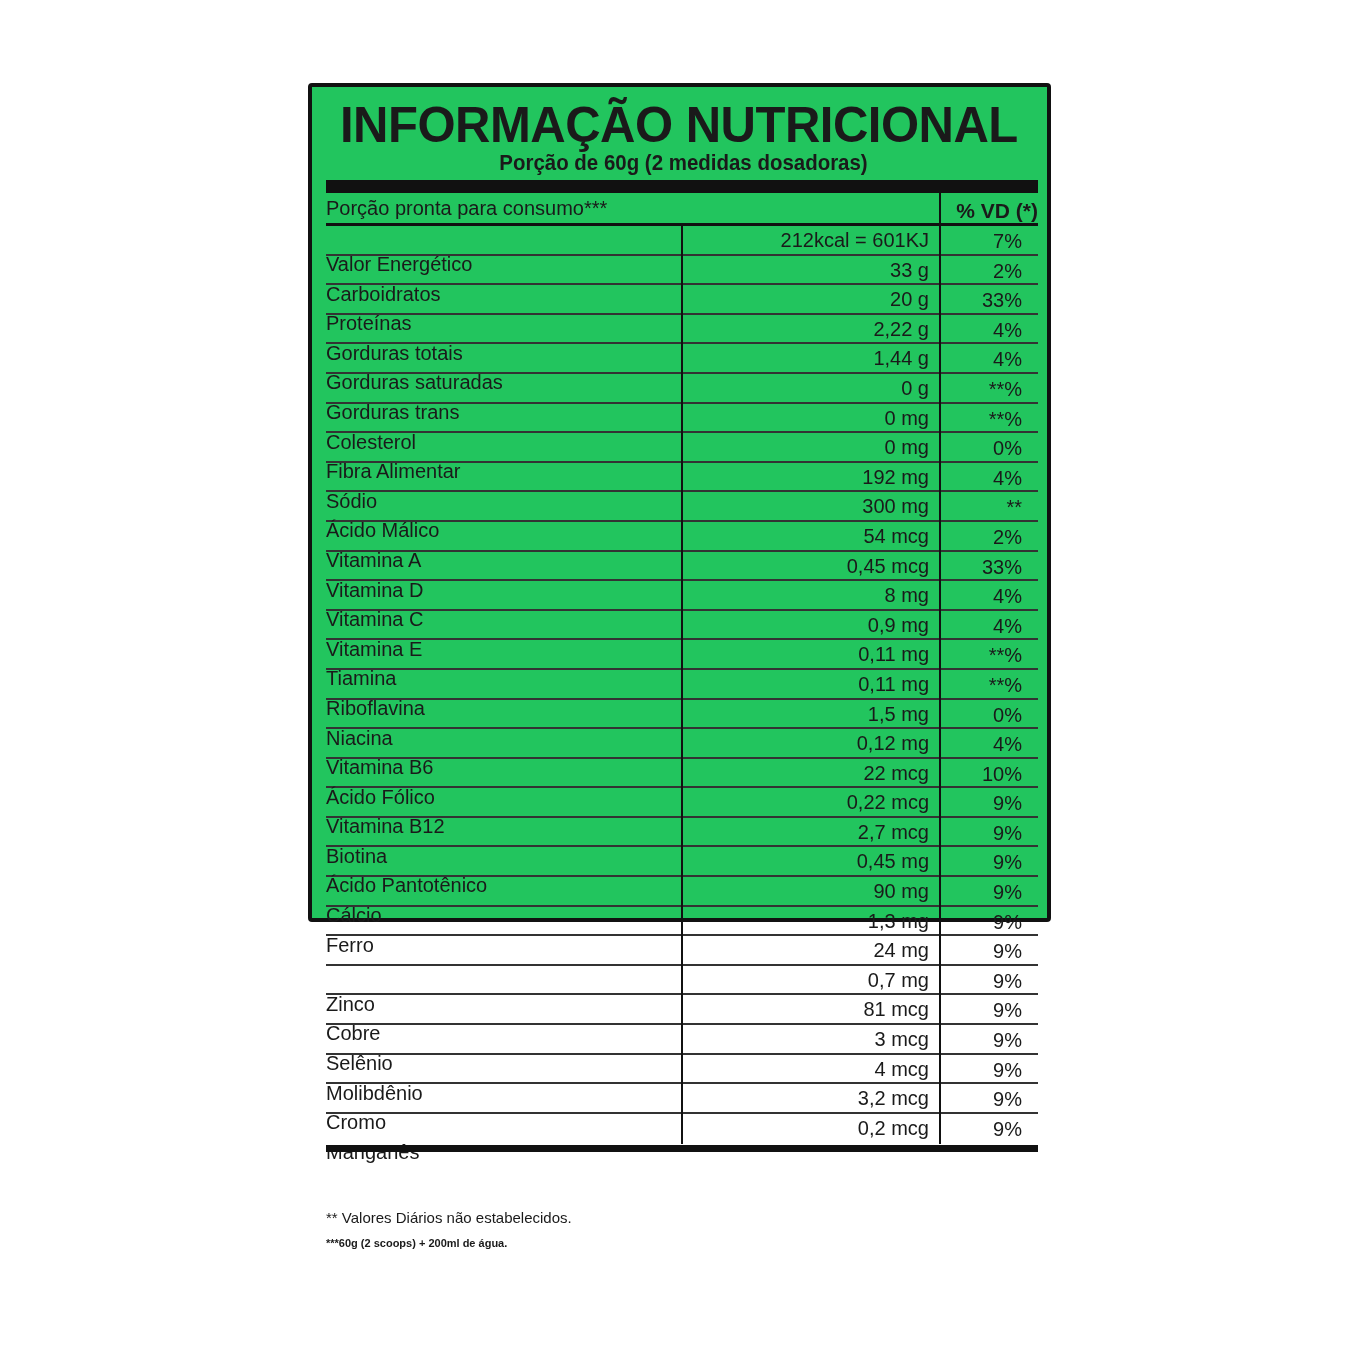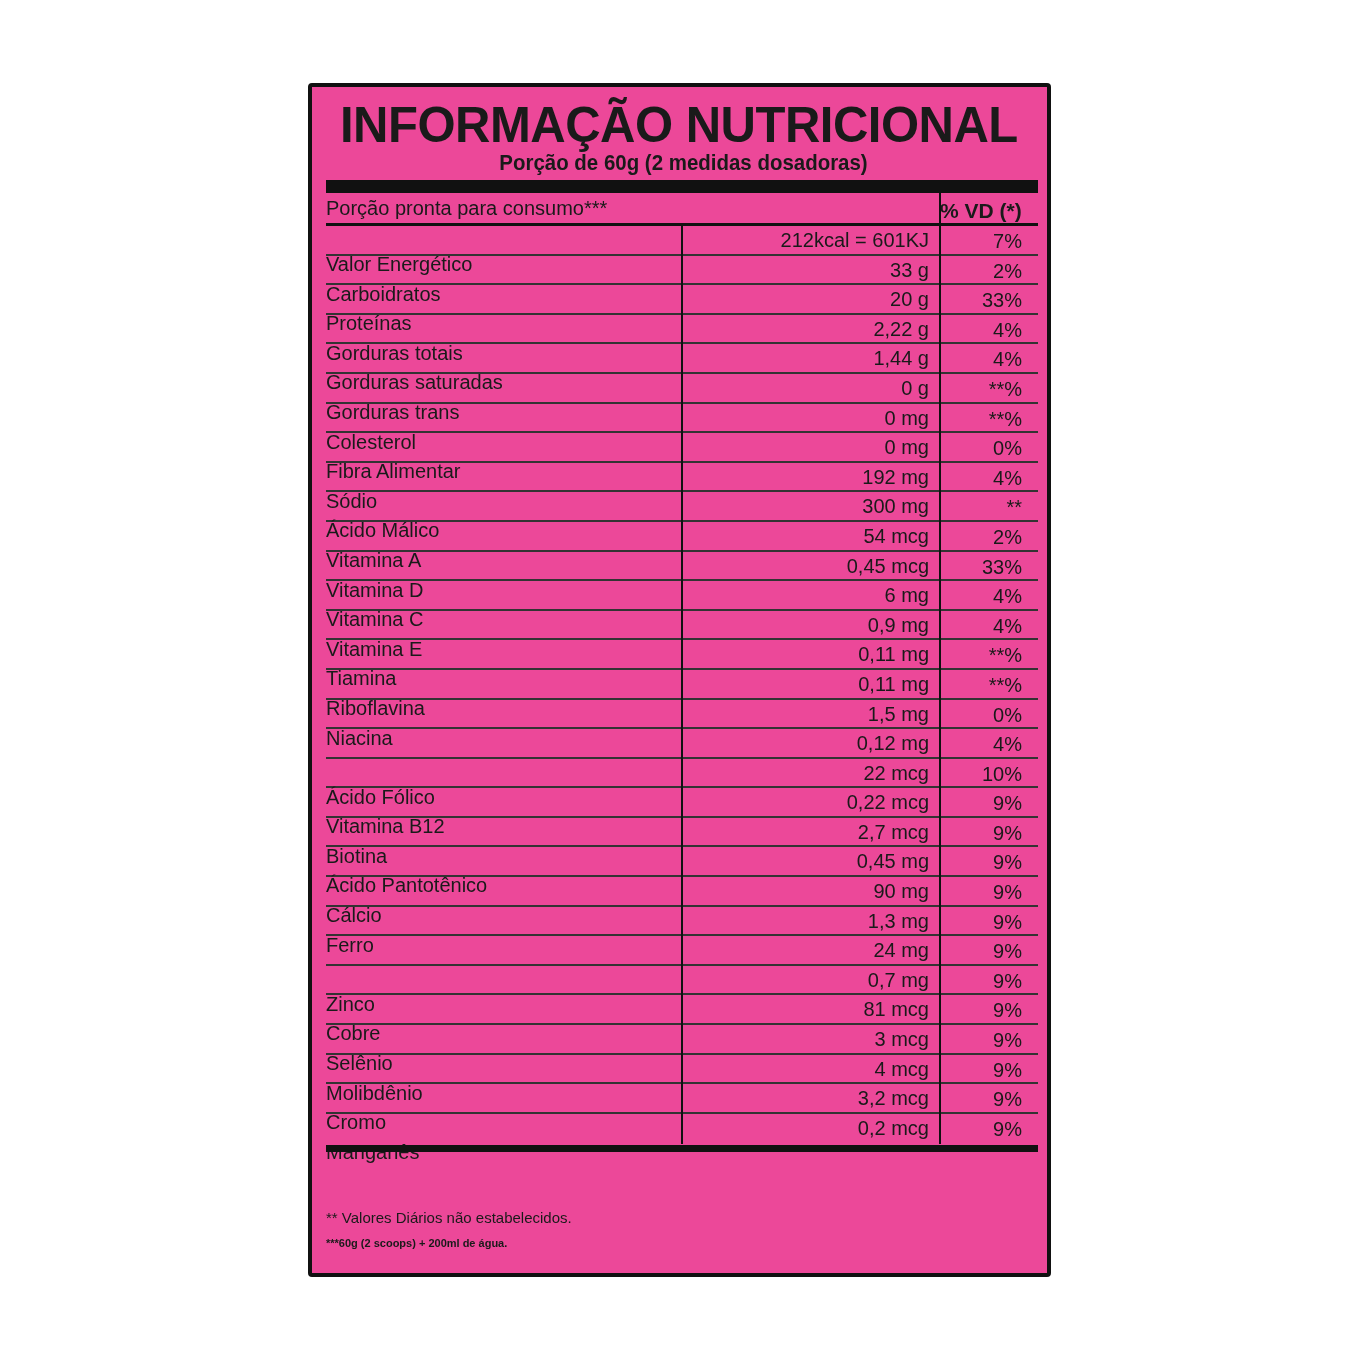--- a/index.html
+++ b/index.html
@@ -1,36 +1,36 @@
 <!DOCTYPE html>
 <html><head>
 <meta charset="utf-8">
 <style>
   html, body { margin:0; padding:0; background:#ffffff; }
   body { width:1366px; height:1366px; position:relative; font-family:"Liberation Sans", sans-serif; color:#1a1a1a; }
   .label {
-    position:absolute; left:308px; top:83px; width:743px; height:1194px;
-    border:4px solid #111; border-radius:4px; box-sizing:border-box; background:#ec4899;
+    position:absolute; left:308px; top:83px; width:743px; height:839px;
+    border:4px solid #111; border-radius:4px; box-sizing:border-box; background:#22c55e;
   }
   .title {
     position:absolute; left:18px; top:10px; width:712px;
     font-weight:bold; font-size:50px; letter-spacing:-0.5px; line-height:56px;
     text-align:center; white-space:nowrap; transform:scaleX(0.98); transform-origin:left;
   }
   .subtitle {
     position:absolute; left:0; top:63px; width:743px; text-align:center;
     font-size:22px; font-weight:bold; line-height:26px; transform:scaleX(0.93);
   }
   .thickbar { position:absolute; left:14px; top:93px; width:712px; height:13px; background:#111; }
   .header {
     position:absolute; left:14px; top:106px; width:712px; height:33px;
     border-bottom:3px solid #111; box-sizing:border-box;
   }
   .header .h1 { position:absolute; left:0; width:614px; top:4px; text-align:left; font-size:20px; font-weight:normal; }
-  .header .h2 { position:absolute; left:614px; width:98px; top:6px; text-align:left; font-size:21px; font-weight:bold; }
+  .header .h2 { position:absolute; left:614px; width:98px; top:6px; text-align:right; font-size:21px; font-weight:bold; }
   .header .vline { position:absolute; left:613px; top:0; height:33px; border-left:2px solid #111; }
   .rows { position:absolute; left:14px; top:139px; width:712px; }
   .row { position:relative; height:29.6px; border-bottom:2px solid #333; box-sizing:border-box; font-size:20px; }
   .row .c1 { position:absolute; left:0; top:3px; width:355px;margin-top:24px; }
   .row .c2 { position:absolute; left:356px; top:3px; width:220px; text-align:right;margin-left:27px; }
   .row .c3 { position:absolute; left:616px; top:4px; width:80px; text-align:right; }
   .row .v1 { position:absolute; left:355px; top:0; height:30px; border-left:2px solid #111; }
   .row .v2 { position:absolute; left:613px; top:0; height:30px; border-left:2px solid #111; }
   .row.last { border-bottom:none; }
   .bottombar { position:absolute; left:14px; top:1058px; width:712px; height:7px; background:#111; }
@@ -132,21 +132,21 @@
       <div class="row">
         <span class="c1">Vitamina D</span>
         <span class="v1"></span>
         <span class="c2">0,45 mcg</span>
         <span class="v2"></span>
         <span class="c3">33%</span>
       </div>
       <div class="row">
         <span class="c1">Vitamina C</span>
         <span class="v1"></span>
-        <span class="c2">6 mg</span>
+        <span class="c2">8 mg</span>
         <span class="v2"></span>
         <span class="c3">4%</span>
       </div>
       <div class="row">
         <span class="c1">Vitamina E</span>
         <span class="v1"></span>
         <span class="c2">0,9 mg</span>
         <span class="v2"></span>
         <span class="c3">4%</span>
       </div>
@@ -165,20 +165,21 @@
         <span class="c3">**%</span>
       </div>
       <div class="row">
         <span class="c1">Niacina</span>
         <span class="v1"></span>
         <span class="c2">1,5 mg</span>
         <span class="v2"></span>
         <span class="c3">0%</span>
       </div>
       <div class="row">
+        <span class="c1">Vitamina B6</span>
         <span class="v1"></span>
         <span class="c2">0,12 mg</span>
         <span class="v2"></span>
         <span class="c3">4%</span>
       </div>
       <div class="row">
         <span class="c1">Ácido Fólico</span>
         <span class="v1"></span>
         <span class="c2">22 mcg</span>
         <span class="v2"></span>

